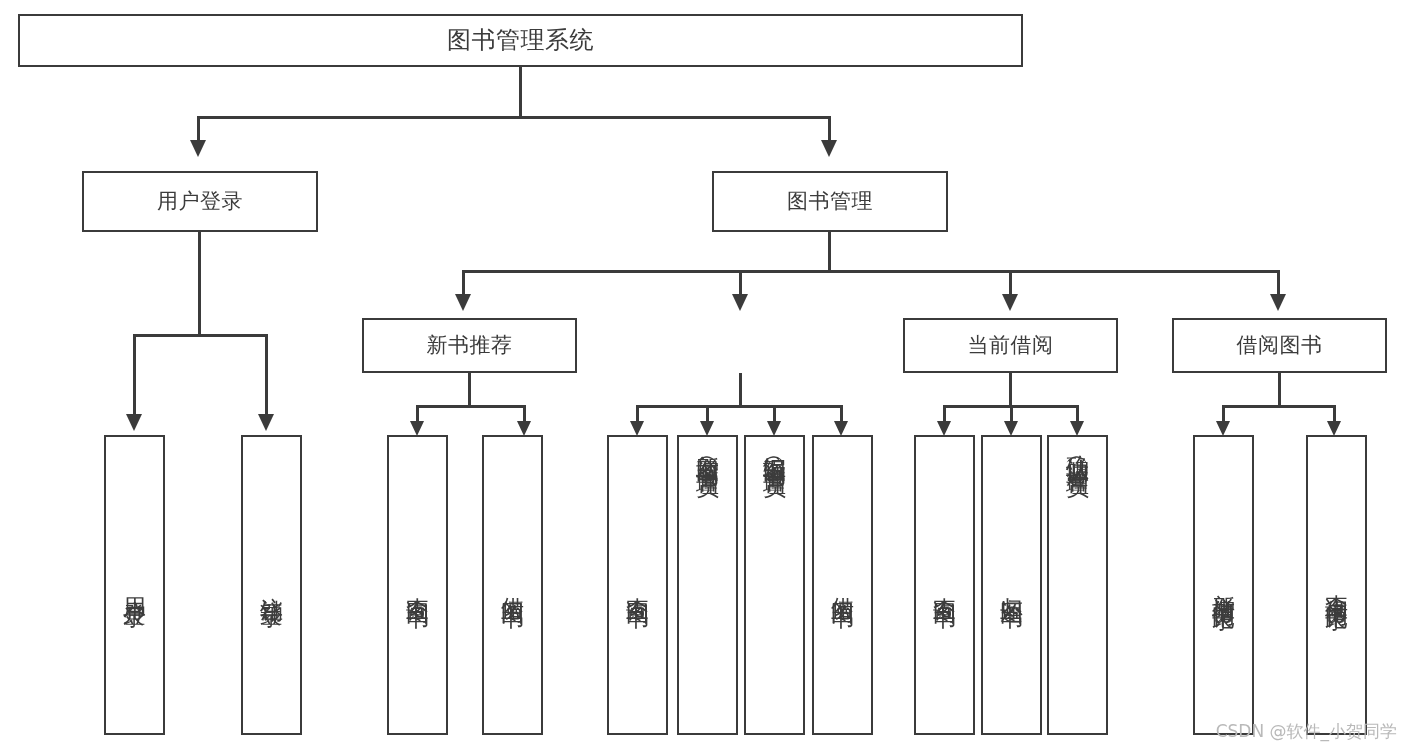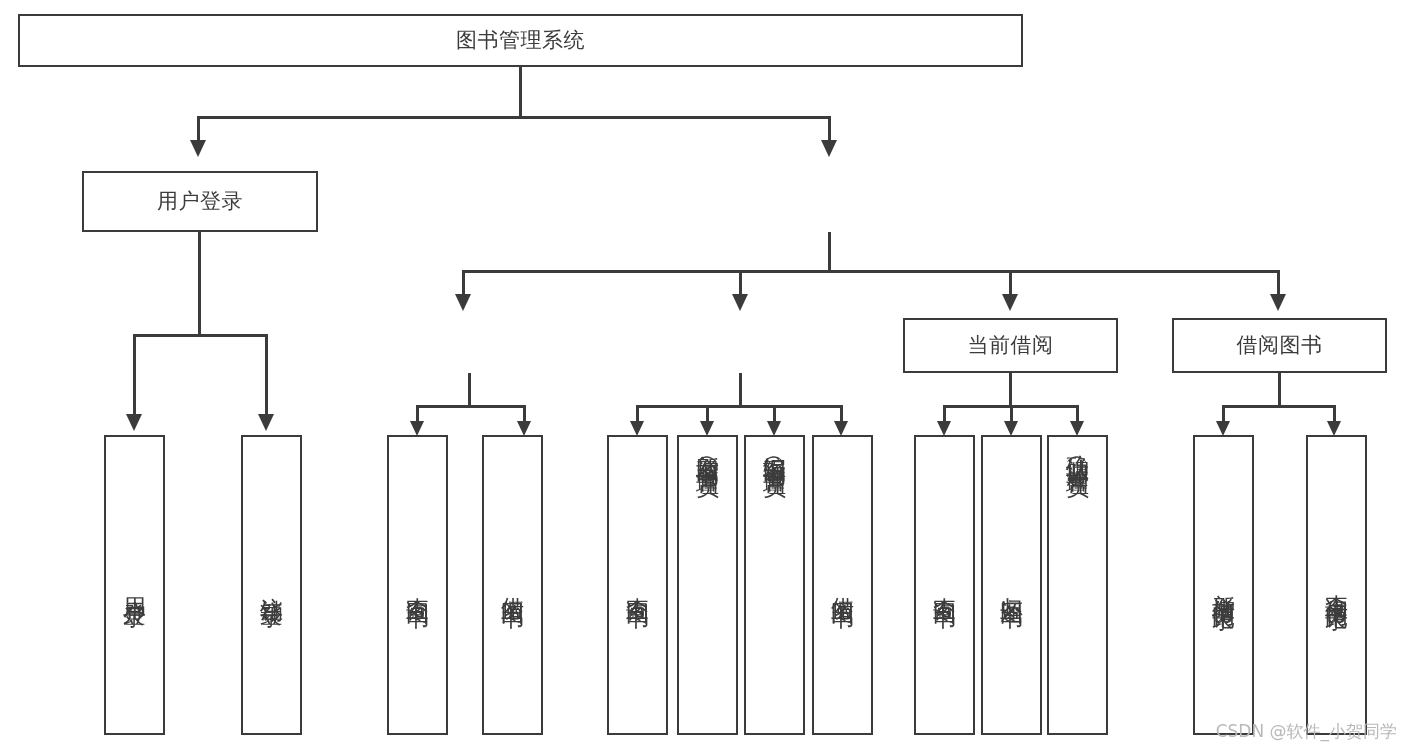--- a/index.html
+++ b/index.html
@@ -34,21 +34,21 @@
   .node-label {
     display: block;
     line-height: 1.12;
     letter-spacing: 0.5px;
   }
   
   .node.horizontal .node-label {
     writing-mode: horizontal-tb;
     font-size: 21px;
   }
-  #node-root .node-label { font-size: 21px; }
+  #node-root .node-label { font-size: 24px; }
   
   .node.vertical {
     align-items: flex-start;
     justify-content: center;
     padding-top: 0;
   }
   .node.vertical .node-label {
     writing-mode: vertical-rl;
     text-orientation: upright;
     font-size: 23px;
@@ -105,39 +105,45 @@
   <div class="conn v" style="left:197px; top:116px; width:3px; height:28px;"></div>
   <div class="arrow-head" style="left:190px; top:140px;"></div>
 
   <div class="conn v" style="left:828px; top:116px; width:3px; height:28px;"></div>
   <div class="arrow-head" style="left:821px; top:140px;"></div>
 
   <div class="node horizontal" id="node-user-login" style="left:82px; top:171px; width:236px; height:61px;">
     <span class="node-label">用户登录</span>
   </div>
 
+  <div class="node horizontal" id="node-book-manage" style="left:712px; top:171px; width:236px; height:61px;">
+    <span class="node-label">图书管理</span>
+  </div>
 
   <div class="conn v" style="left:198px; top:232px; width:3px; height:104px;"></div>
   <div class="conn h" style="left:133px; top:334px; width:135px; height:3px;"></div>
   <div class="conn v" style="left:133px; top:334px; width:3px; height:83px;"></div>
   <div class="arrow-head" style="left:126px; top:414px;"></div>
   <div class="conn v" style="left:265px; top:334px; width:3px; height:83px;"></div>
   <div class="arrow-head" style="left:258px; top:414px;"></div>
 
   <div class="conn v" style="left:828px; top:232px; width:3px; height:41px;"></div>
   <div class="conn h" style="left:462px; top:270px; width:818px; height:3px;"></div>
   <div class="conn v" style="left:462px; top:270px; width:3px; height:27px;"></div>
   <div class="arrow-head" style="left:455px; top:294px;"></div>
   <div class="conn v" style="left:739px; top:270px; width:3px; height:27px;"></div>
   <div class="arrow-head" style="left:732px; top:294px;"></div>
   <div class="conn v" style="left:1009px; top:270px; width:3px; height:27px;"></div>
   <div class="arrow-head" style="left:1002px; top:294px;"></div>
   <div class="conn v" style="left:1277px; top:270px; width:3px; height:27px;"></div>
   <div class="arrow-head" style="left:1270px; top:294px;"></div>
 
+  <div class="node horizontal" id="node-new-book-recommend" style="left:362px; top:318px; width:215px; height:55px;">
+    <span class="node-label">新书推荐</span>
+  </div>
 
 
   <div class="node horizontal" id="node-current-borrow" style="left:903px; top:318px; width:215px; height:55px;">
     <span class="node-label">当前借阅</span>
   </div>
 
   <div class="node horizontal" id="node-borrow-record" style="left:1172px; top:318px; width:215px; height:55px;">
     <span class="node-label">借阅图书</span>
   </div>
 

